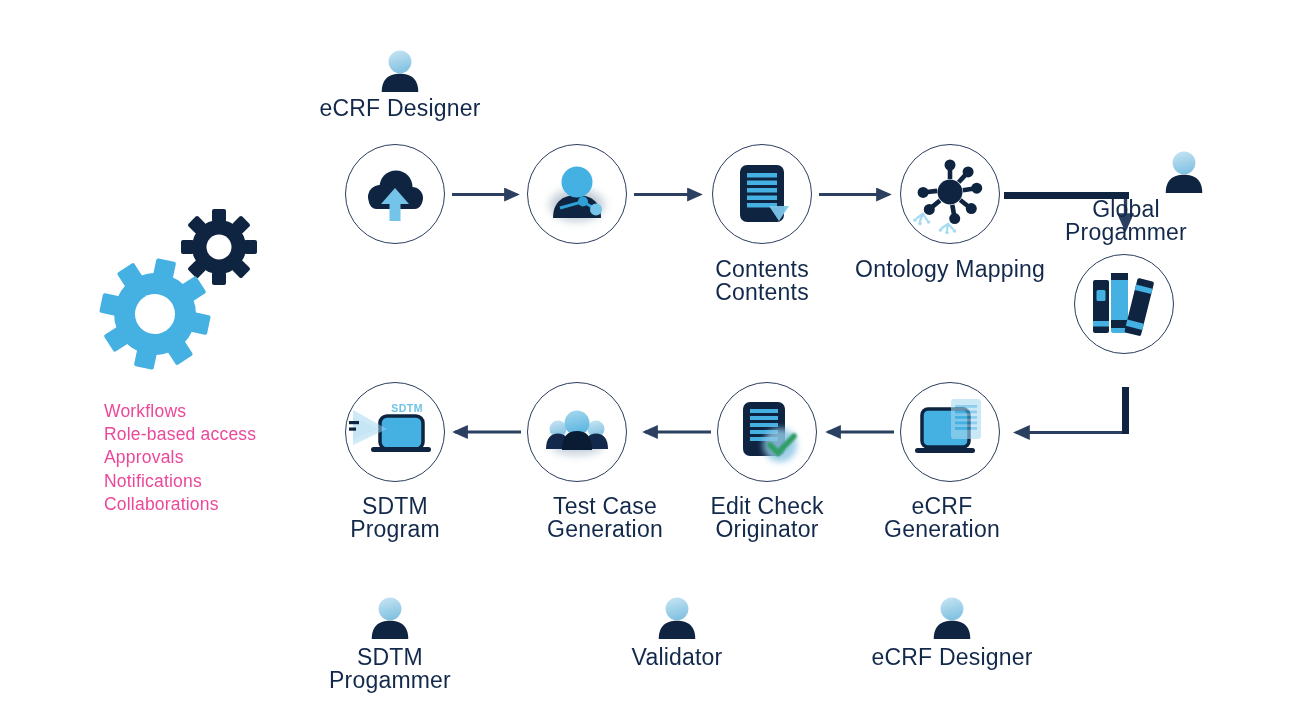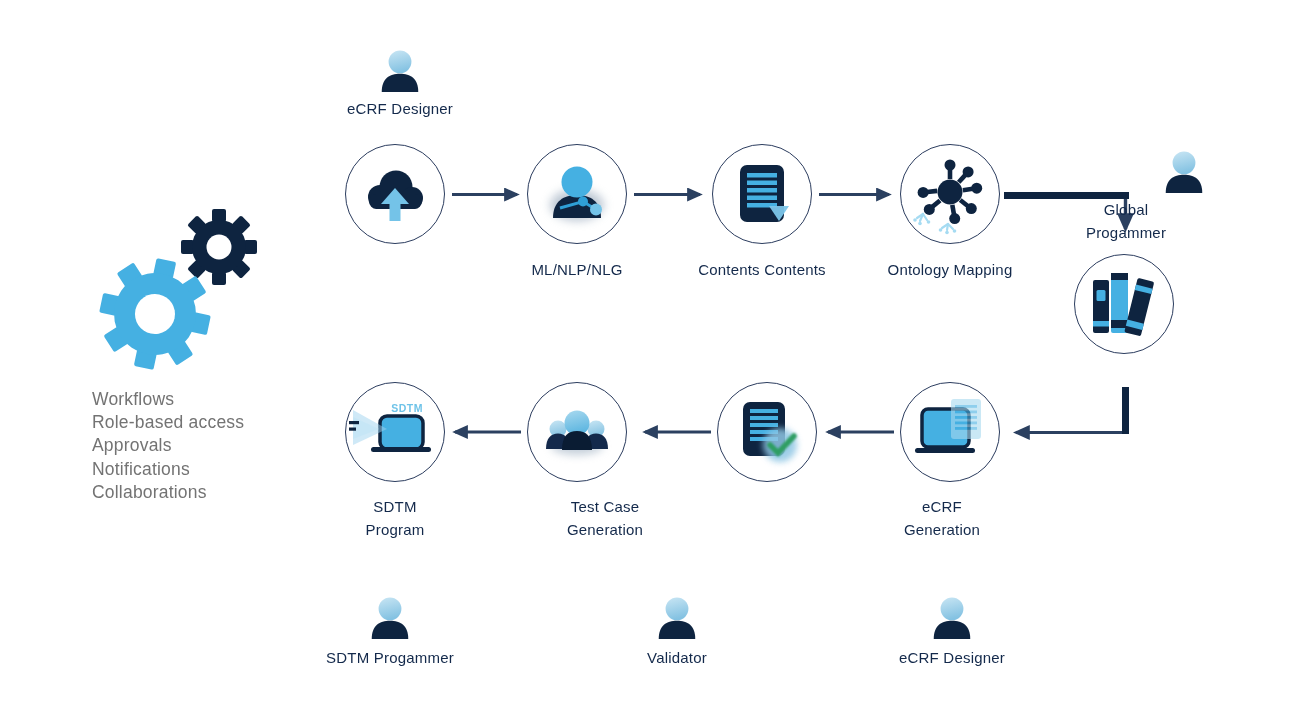--- a/index.html
+++ b/index.html
@@ -12,27 +12,27 @@
   }
   .overlay{position:absolute;left:0;top:0;}
   .node{
     position:absolute;width:100px;height:100px;
     border:1.6px solid #2b3c5e;border-radius:50%;
     background:#ffffff;box-sizing:border-box;
     display:flex;align-items:center;justify-content:center;
   }
   .label{
     position:absolute;width:190px;text-align:center;
-    font-size:15px;line-height:23px;letter-spacing:0.2px;
+    font-size:23px;line-height:23px;letter-spacing:0.2px;
     color:#13294b;
   }
   .features{
     position:absolute;left:88px;top:384px;
-    list-style:none;margin:4px;padding:0;
-    font-size:17.5px;line-height:23.2px;color:#737373;letter-spacing:0.2px;
+    list-style:none;margin:16px;padding:0;
+    font-size:17.5px;line-height:23.2px;color:#ec4899;letter-spacing:0.2px;
   }
   .person{position:absolute;width:44px;height:42px;}
 </style>
 </head>
 <body>
 
 <div class="canvas">
 
   <svg width="0" height="0" style="position:absolute" aria-hidden="true">
     <defs>
@@ -164,21 +164,20 @@
   <div class="node" style="left:527px;top:144px">
     <svg width="84" height="84" viewBox="-42 -42 84 84">
       <ellipse cx="0" cy="11" rx="27" ry="16" fill="#7e93aa" opacity="0.5" filter="url(#b5)"></ellipse>
       <path d="M-24,24 C-24,7 -13,1 0,1 C13,1 24,7 24,24 Z" fill="#0e2440"></path>
       <circle cx="0" cy="-12" r="15.5" fill="#45b0e2"></circle>
       <path d="M-17,14 L6,7.5 L19,15.5" stroke="#2f9fd6" stroke-width="3" fill="none"></path>
       <circle cx="6" cy="7.5" r="5" fill="#2f9fd6"></circle>
       <circle cx="19" cy="15.5" r="6" fill="#74c3e8"></circle>
     </svg>
   </div>
-  <div class="label" style="left:482px;top:258px">ML/NLP/NLG</div>
 
   <div class="node" style="left:712px;top:144px">
     <svg width="80" height="80" viewBox="-40 -40 80 80">
       <rect x="-22" y="-29" width="44" height="57" rx="7" fill="#0e2440"></rect>
       <g fill="#45b0e2">
         <rect x="-15" y="-21" width="30" height="4.5"></rect>
         <rect x="-15" y="-13.5" width="30" height="4.5"></rect>
         <rect x="-15" y="-6" width="30" height="4.5"></rect>
         <rect x="-15" y="1.5" width="30" height="4.5"></rect>
         <rect x="-15" y="9" width="30" height="4.5"></rect>
@@ -269,20 +268,24 @@
         <rect x="-17" y="-23" width="28" height="4"></rect>
         <rect x="-17" y="-16" width="28" height="4"></rect>
         <rect x="-17" y="-9" width="28" height="4"></rect>
         <rect x="-17" y="-2" width="28" height="4"></rect>
         <rect x="-17" y="5" width="28" height="4"></rect>
       </g>
       <circle cx="13" cy="13" r="17" fill="#8fc6e4" opacity="0.85" filter="url(#b3)"></circle>
       <path d="M3,13 L11,21 L27,4" stroke="#2f9e63" stroke-width="5.5" fill="none" stroke-linecap="round" filter="url(#b1)"></path>
     </svg>
   </div>
+  <div class="label" style="left:672px;top:495px">
+    <span>Edit Check</span><br>
+    <span>Originator</span>
+  </div>
 
   <div class="node" style="left:527px;top:382px">
     <svg width="84" height="84" viewBox="-42 -42 84 84">
       <ellipse cx="0" cy="14" rx="26" ry="9" fill="#8ba0b5" opacity="0.5" filter="url(#b4)"></ellipse>
       <circle cx="-19" cy="-3" r="8.5" fill="url(#hg)"></circle>
       <path d="M-31,17 C-31,6 -26,1.5 -19,1.5 C-12,1.5 -7.5,6 -7.5,17 Z" fill="#13294b"></path>
       <circle cx="19" cy="-3" r="8.5" fill="url(#hg)"></circle>
       <path d="M7.5,17 C7.5,6 12,1.5 19,1.5 C26,1.5 31,6 31,17 Z" fill="#13294b"></path>
       <circle cx="0" cy="-9" r="12.5" fill="url(#hg2)"></circle>
       <path d="M-15,18 C-15,4 -9,-1 0,-1 C9,-1 15,4 15,18 Z" fill="#0a1c33"></path>

